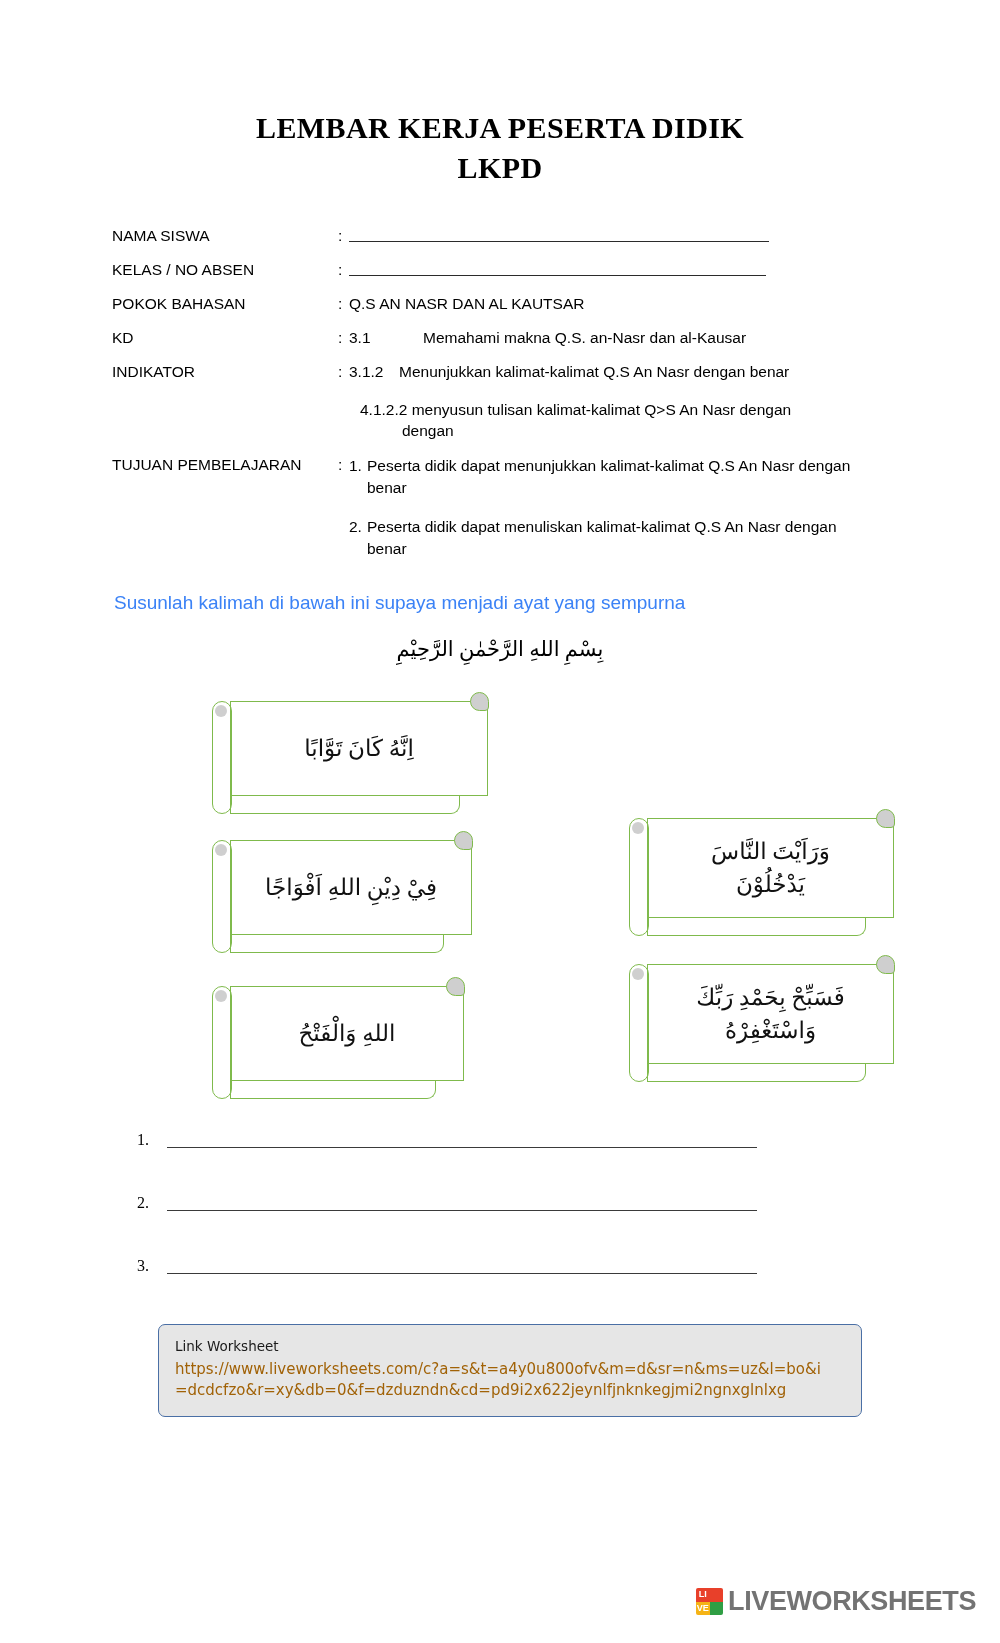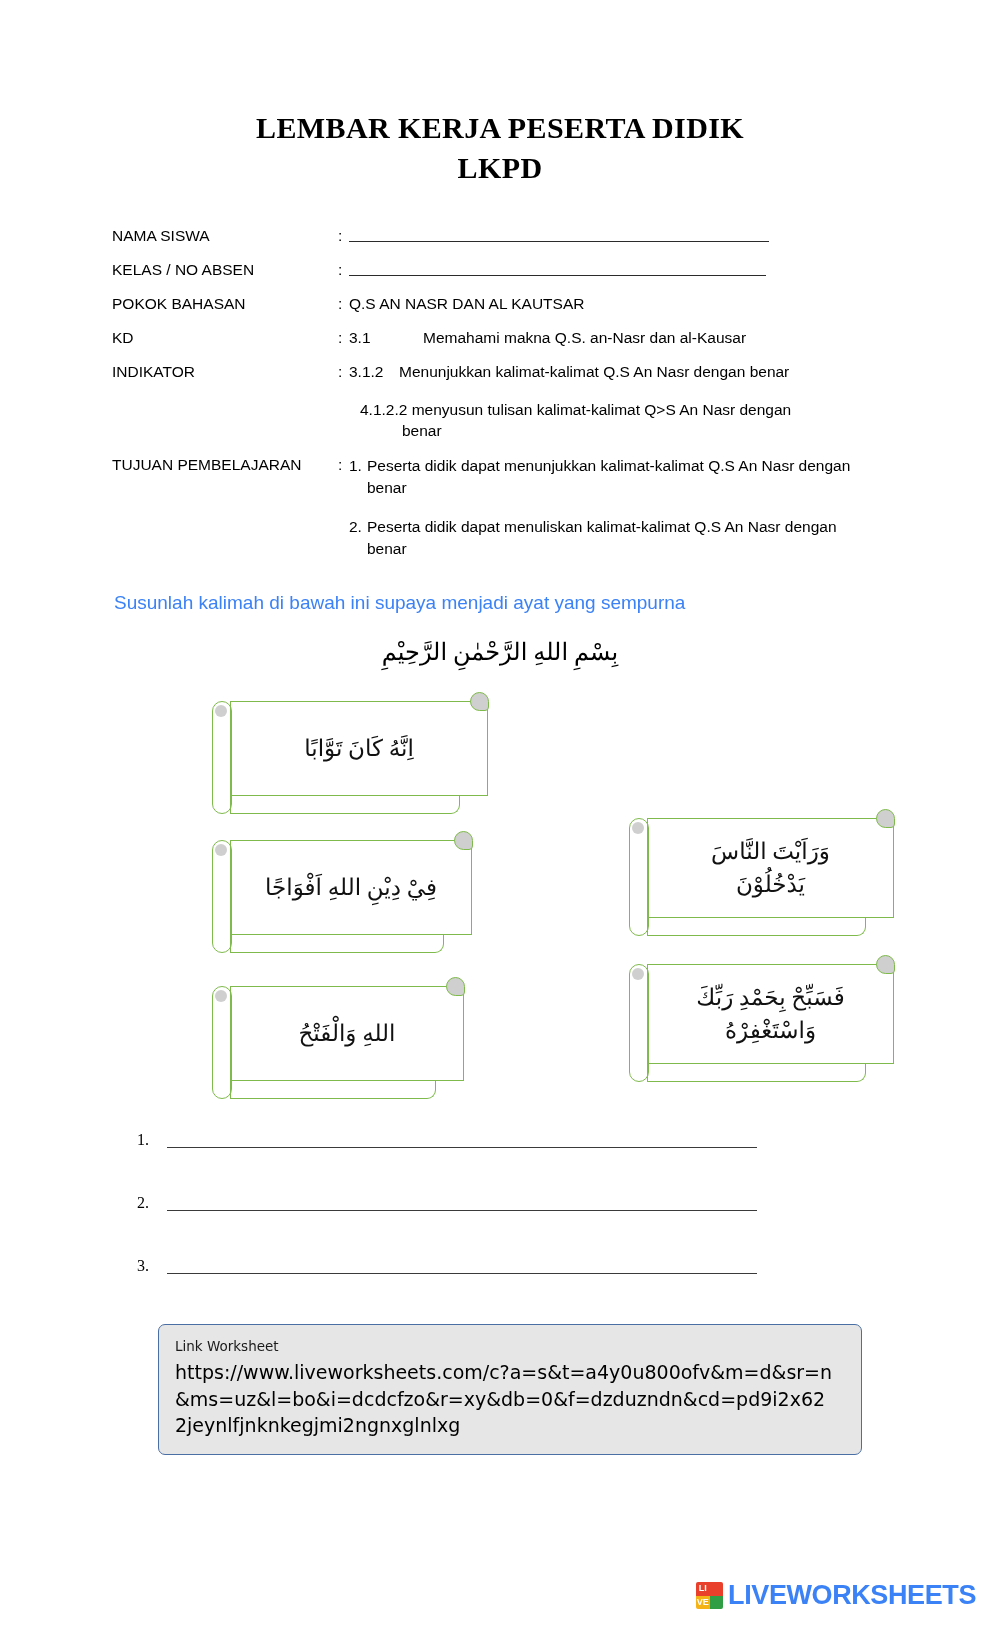--- a/index.html
+++ b/index.html
@@ -105,21 +105,21 @@
 
   
   .basmalah {
     position: absolute;
     top: 634px;
     left: 0;
     width: 1000px;
     text-align: center;
     direction: rtl;
     font-family: "Liberation Serif", "DejaVu Serif", serif;
-    font-size: 24px;
+    font-size: 21px;
     line-height: 1.5;
   }
 
   
   .scrolls {
     position: absolute;
     top: 668px;
     left: 0;
     width: 1000px;
     height: 440px;
@@ -237,31 +237,31 @@
     padding: 13px 28px 15px 16px;
   }
   .link-title {
     font-family: "DejaVu Sans", sans-serif;
     font-size: 13.5px;
     color: #1a1a1a;
     margin-bottom: 5px;
   }
   .link-url {
     font-family: "DejaVu Sans", sans-serif;
-    font-size: 19px;
-    color: #000000;
+    font-size: 15px;
+    color: #a16207;
     line-height: 1.4;
     word-break: break-all;
   }
 
   
   .footer-logo {
     position: absolute;
     right: 24px;
-    bottom: 32px;
+    bottom: 26px;
     display: flex;
     align-items: center;
   }
   .logo-mark {
     display: inline-grid;
     grid-template-columns: 1fr 1fr;
     grid-template-rows: 1fr 1fr;
     width: 27px;
     height: 27px;
     margin-right: 5px;
@@ -280,21 +280,21 @@
   }
   .lm-1 { background: #e8402a; }
   .lm-2 { background: #e8402a; }
   .lm-3 { background: #f5b316; }
   .lm-4 { background: #2f9e44; }
   .logo-text {
     font-family: "Liberation Sans", sans-serif;
     font-weight: bold;
     font-size: 27px;
     letter-spacing: -0.4px;
-    color: #3b82f6;
+    color: #737373;
   }
 </style>
 </head>
 <body>
 
 <div class="title-block">
   <div class="title-line">LEMBAR KERJA PESERTA DIDIK</div>
   <div class="title-line">LKPD</div>
 </div>
 
@@ -335,21 +335,21 @@
     <div class="meta-colon">:</div>
     <div class="meta-value">
       <span class="ind-num">3.1.2</span><span>Menunjukkan  kalimat-kalimat Q.S An Nasr dengan benar</span>
     </div>
   </div>
 
   <div class="meta-sub">
     <div class="spacer"></div>
     <div class="sub-text">
       <span>4.1.2.2 menyusun tulisan  kalimat-kalimat Q&gt;S An Nasr dengan</span>
-      <span class="sub-indent">benar</span>
+      <span class="sub-indent">dengan</span>
     </div>
   </div>
 
   <div class="meta-row">
     <div class="meta-label">TUJUAN PEMBELAJARAN</div>
     <div class="meta-colon">:</div>
     <div class="meta-value obj-list">
       <div class="obj-item">
         <span class="obj-num">1.</span>
         <span class="obj-text">Peserta didik dapat menunjukkan kalimat-kalimat Q.S An Nasr dengan benar</span>

